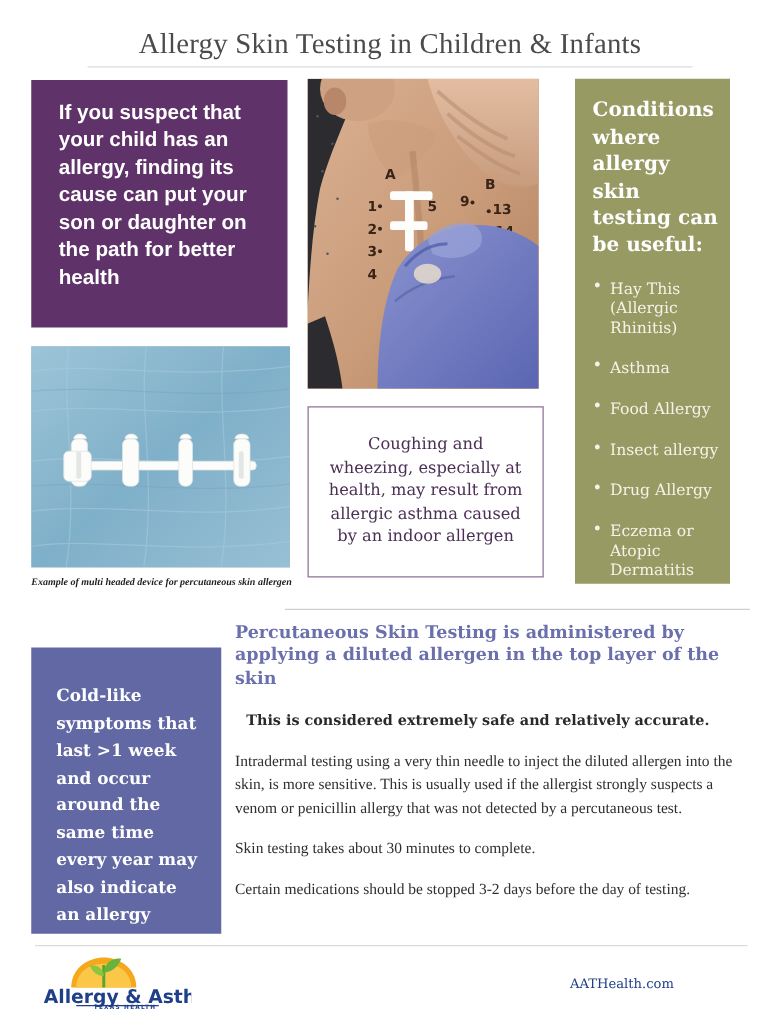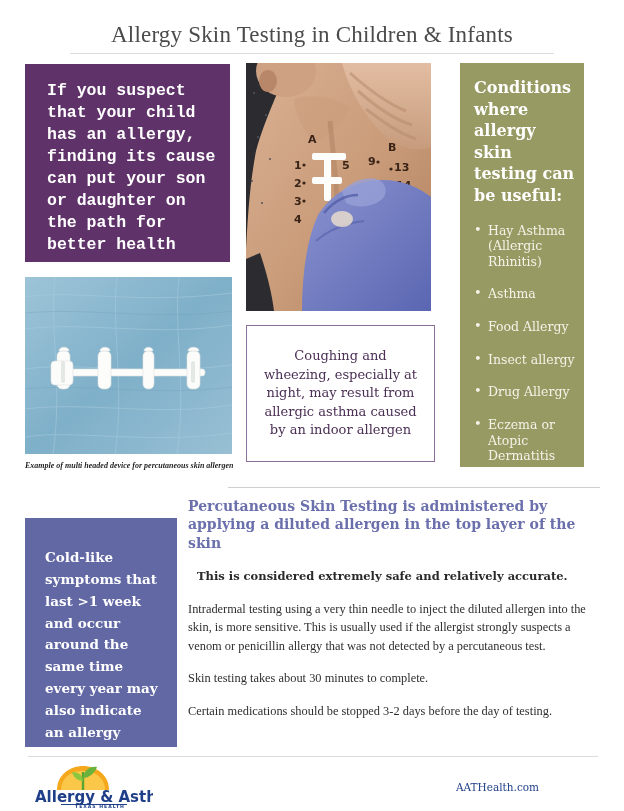--- a/index.html
+++ b/index.html
@@ -32,21 +32,21 @@
   }
 
   
   .quote-box {
     position: absolute; left: 25px; top: 64px; width: 205px; height: 198px;
     background: #5f3269;
     padding: 16px 14px 10px 22px;
   }
   .quote-box .txt {
     color: #ffffff; font-size: 16.5px; line-height: 1.33;
-    font-family: Liberation Mono, monospace;
+    font-family: Liberation Sans, sans-serif;
     font-weight: 700;
   }
 
   
   .photo-main {
     position: absolute; left: 246px; top: 63px; width: 185px; height: 248px;
     overflow: hidden; background: #caa98e;
   }
   .photo-main svg { display: block; }
 
@@ -218,21 +218,21 @@
       <path d="M96 128 C106 118 118 114 130 116 C138 118 142 126 138 134 C130 144 112 146 100 140 Z" fill="#97a0d6" opacity=".8"></path>
       <path d="M78 150 C88 138 100 132 112 132" stroke="#4c58a4" stroke-width="2.5" fill="none" opacity=".7"></path>
       <path d="M70 178 C84 166 100 160 118 158" stroke="#4c58a4" stroke-width="2" fill="none" opacity=".5"></path>
       <ellipse cx="96" cy="156" rx="11" ry="8" fill="#e8dccd" opacity=".85"></ellipse>
     </svg>
   </div>
 
   <div class="cond-box">
     <div class="cond-head">Conditions where allergy skin testing can be useful:</div>
     <ul class="cond-list">
-      <li>Hay Asthma (Allergic Rhinitis)</li>
+      <li>Hay This (Allergic Rhinitis)</li>
       <li>Asthma</li>
       <li>Food Allergy</li>
       <li>Insect allergy</li>
       <li>Drug Allergy</li>
       <li>Eczema or Atopic Dermatitis</li>
     </ul>
   </div>
 
   <div class="photo-device">
     <svg width="207" height="177" viewBox="0 0 207 177" aria-hidden="true">
@@ -273,21 +273,21 @@
       </g>
       <g fill="#e3e8e7">
         <rect x="36" y="84" width="4" height="22" rx="2"></rect>
         <rect x="166" y="84" width="4" height="22" rx="2"></rect>
       </g>
     </svg>
   </div>
   <div class="caption">Example of multi headed device for percutaneous skin allergen</div>
 
   <div class="cough-box">
-    <div class="txt">Coughing and wheezing, especially at night, may result from allergic asthma caused by an indoor allergen</div>
+    <div class="txt">Coughing and wheezing, especially at health, may result from allergic asthma caused by an indoor allergen</div>
   </div>
 
   <div class="rule-mid"></div>
 
   <div class="cold-box">
     <div class="txt">Cold-like symptoms that last &gt;1 week and occur around the same time every year may also indicate an allergy</div>
   </div>
 
   <div class="article">
     <h2>Percutaneous Skin Testing is administered by applying a diluted allergen in the top layer of the skin</h2>

